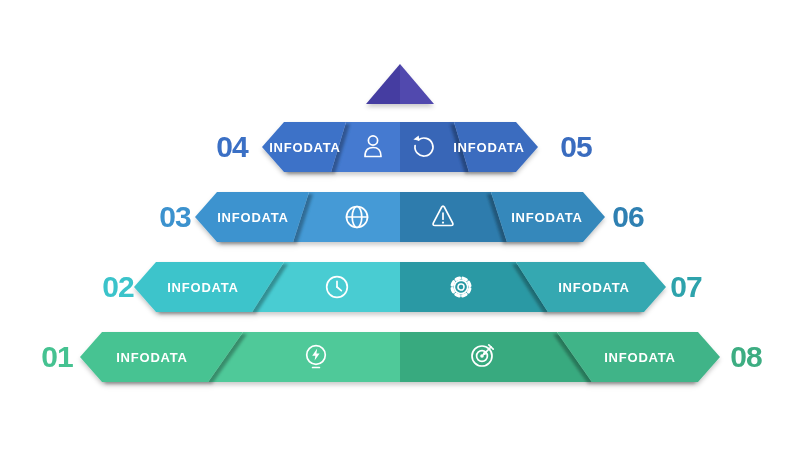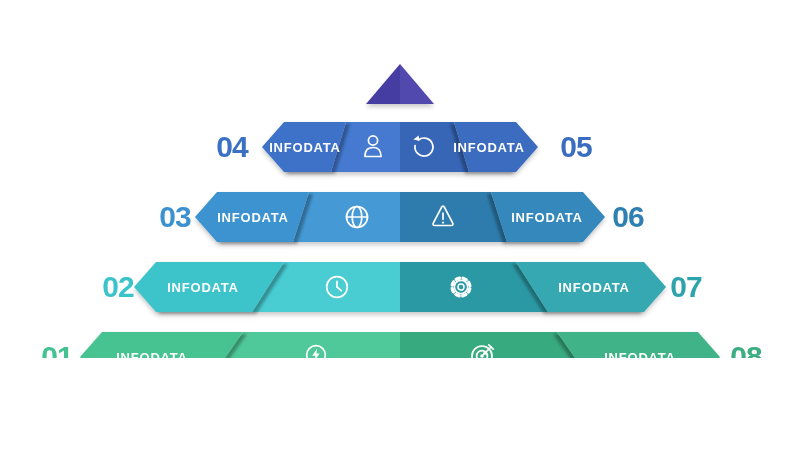--- a/index.html
+++ b/index.html
@@ -1,16 +1,16 @@
 <!DOCTYPE html>
 <html><head>
 <meta charset="utf-8">
 <style>
   html,body{margin:0;padding:0;background:#fff;}
-  .canvas{position:relative;width:800px;height:358px;background:#ffffff;overflow:hidden;
+  .canvas{position:relative;width:800px;height:450px;background:#ffffff;overflow:hidden;
           font-family:"Liberation Sans", sans-serif;}
   svg{display:block;}
   .ban-label{font-family:"Liberation Sans", sans-serif;font-size:13px;font-weight:bold;
              letter-spacing:.8px;fill:#ffffff;text-anchor:middle;}
   .num{font-family:"Liberation Sans", sans-serif;font-size:30px;font-weight:bold;
        letter-spacing:-1px;text-anchor:middle;}
   .icon{stroke:#ffffff;stroke-width:1.7;fill:none;stroke-linecap:round;stroke-linejoin:round;}
   .icon .fill{fill:#ffffff;stroke:none;}
 </style>
 </head>

